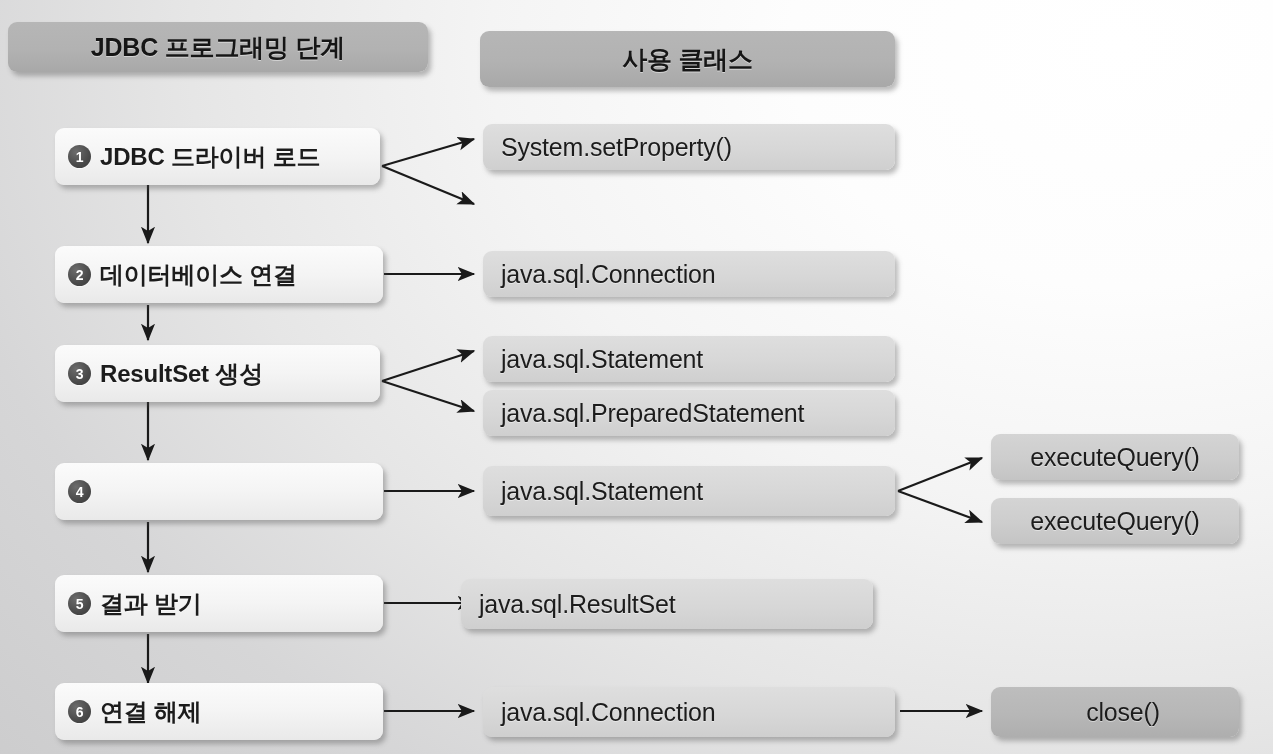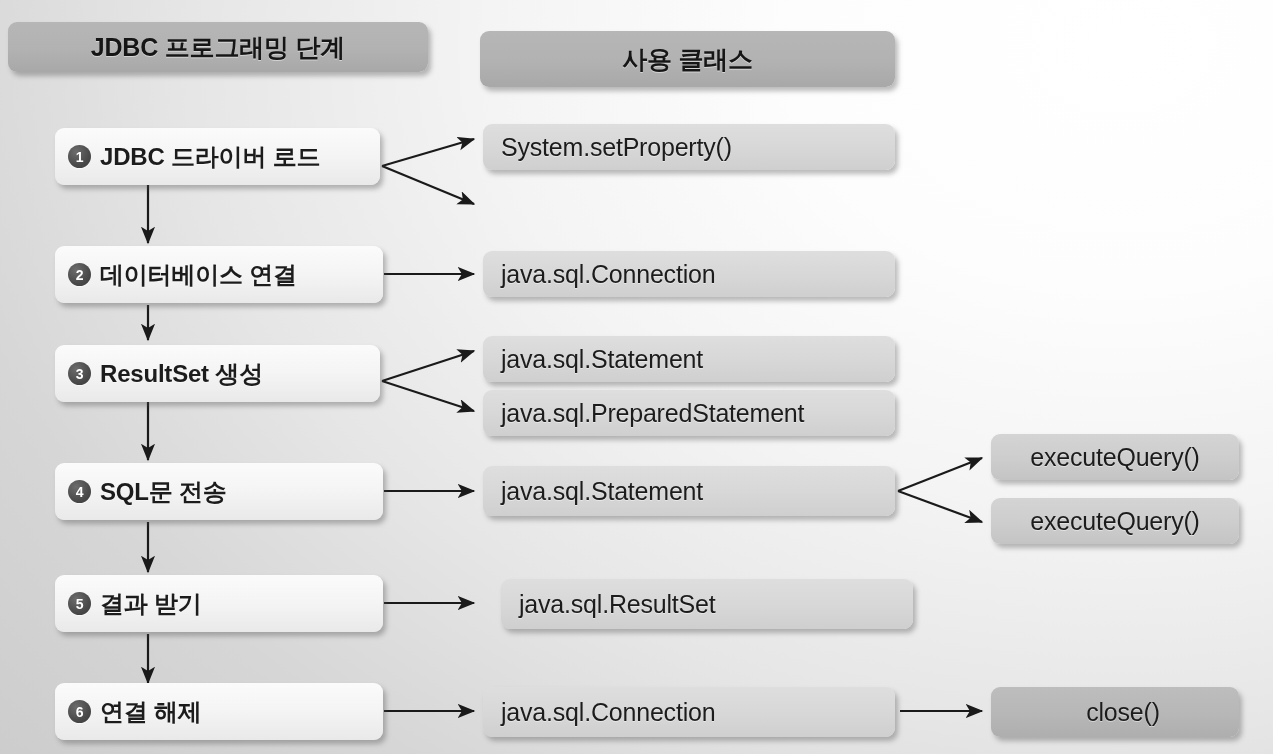--- a/index.html
+++ b/index.html
@@ -166,21 +166,20 @@
     <span class="step-label">데이터베이스 연결</span>
   </div>
 
   <div class="box step" style="left:55px; top:345px; width:325px; height:57px;">
     <span class="bullet">3</span>
     <span class="step-label">ResultSet 생성</span>
   </div>
 
   <div class="box step" style="left:55px; top:463px; width:328px; height:57px;">
     <span class="bullet">4</span>
-    <span class="step-label">SQL문 전송</span>
   </div>
 
   <div class="box step" style="left:55px; top:575px; width:328px; height:57px;">
     <span class="bullet">5</span>
     <span class="step-label">결과 받기</span>
   </div>
 
   <div class="box step" style="left:55px; top:683px; width:328px; height:57px;">
     <span class="bullet">6</span>
     <span class="step-label">연결 해제</span>
@@ -200,21 +199,21 @@
   </div>
 
   <div class="box cls" style="left:483px; top:390px; width:412px; height:46px;">
     <span>java.sql.PreparedStatement</span>
   </div>
 
   <div class="box cls" style="left:483px; top:466px; width:412px; height:50px;">
     <span>java.sql.Statement</span>
   </div>
 
-  <div class="box cls" style="left:501px; top:579px; width:412px; height:50px;">
+  <div class="box cls" style="left:461px; top:579px; width:412px; height:50px;">
     <span>java.sql.ResultSet</span>
   </div>
 
   <div class="box cls" style="left:483px; top:687px; width:412px; height:50px;">
     <span>java.sql.Connection</span>
   </div>
 
   <div class="box mth" style="left:991px; top:434px; width:248px; height:46px;">
     <span>executeQuery()</span>
   </div>

